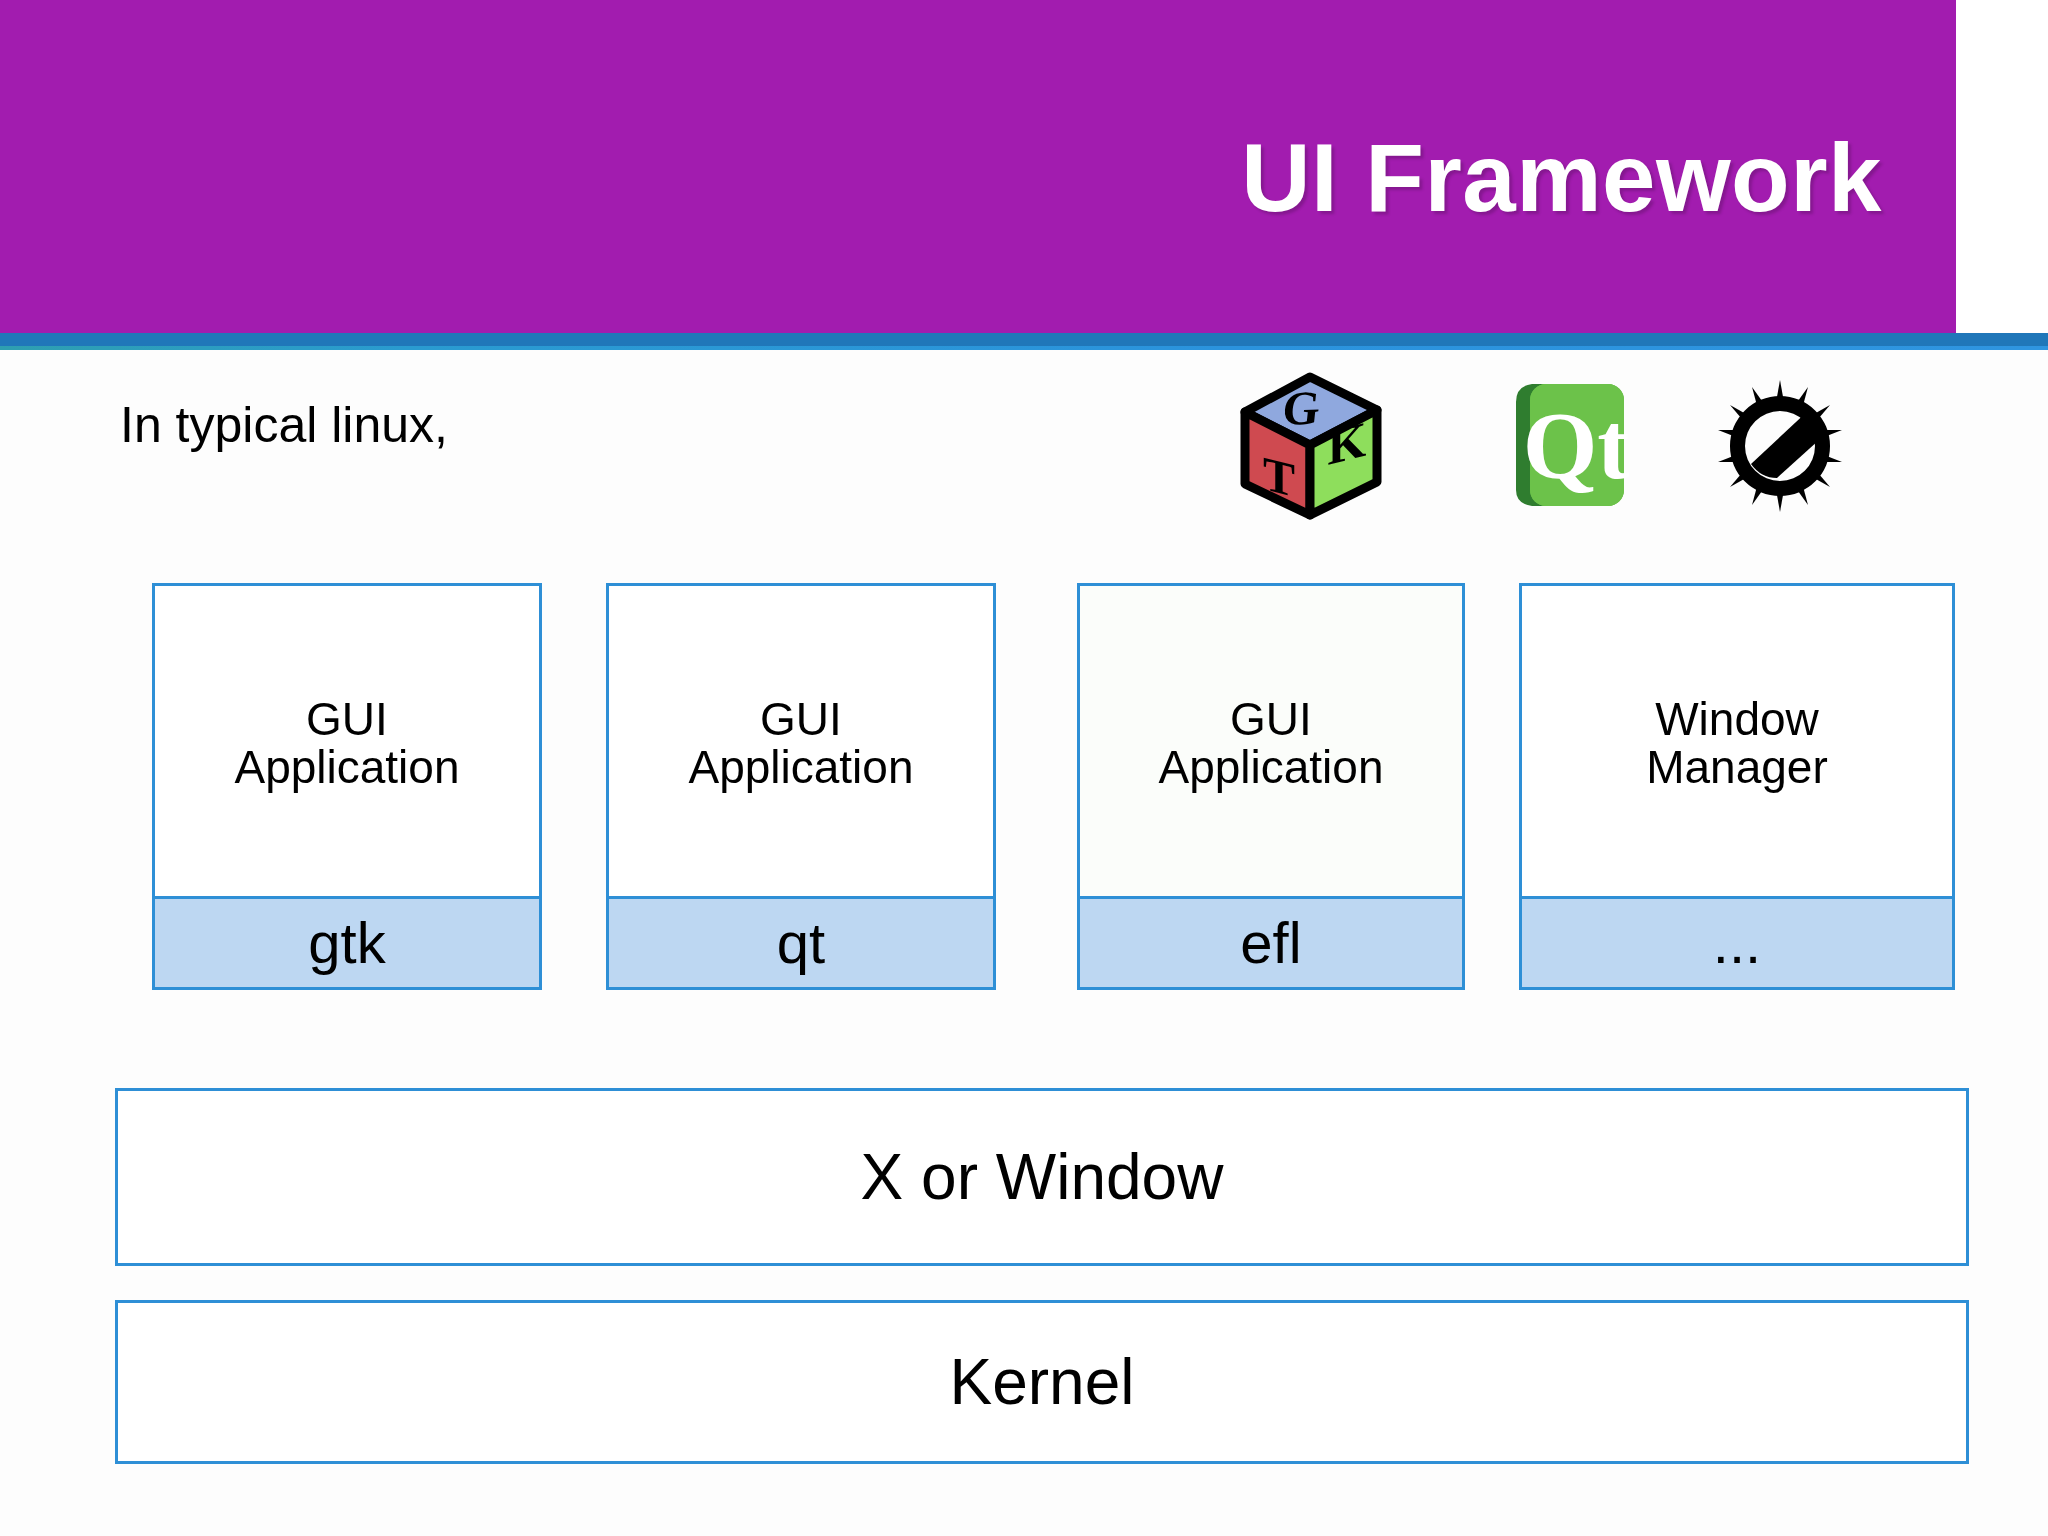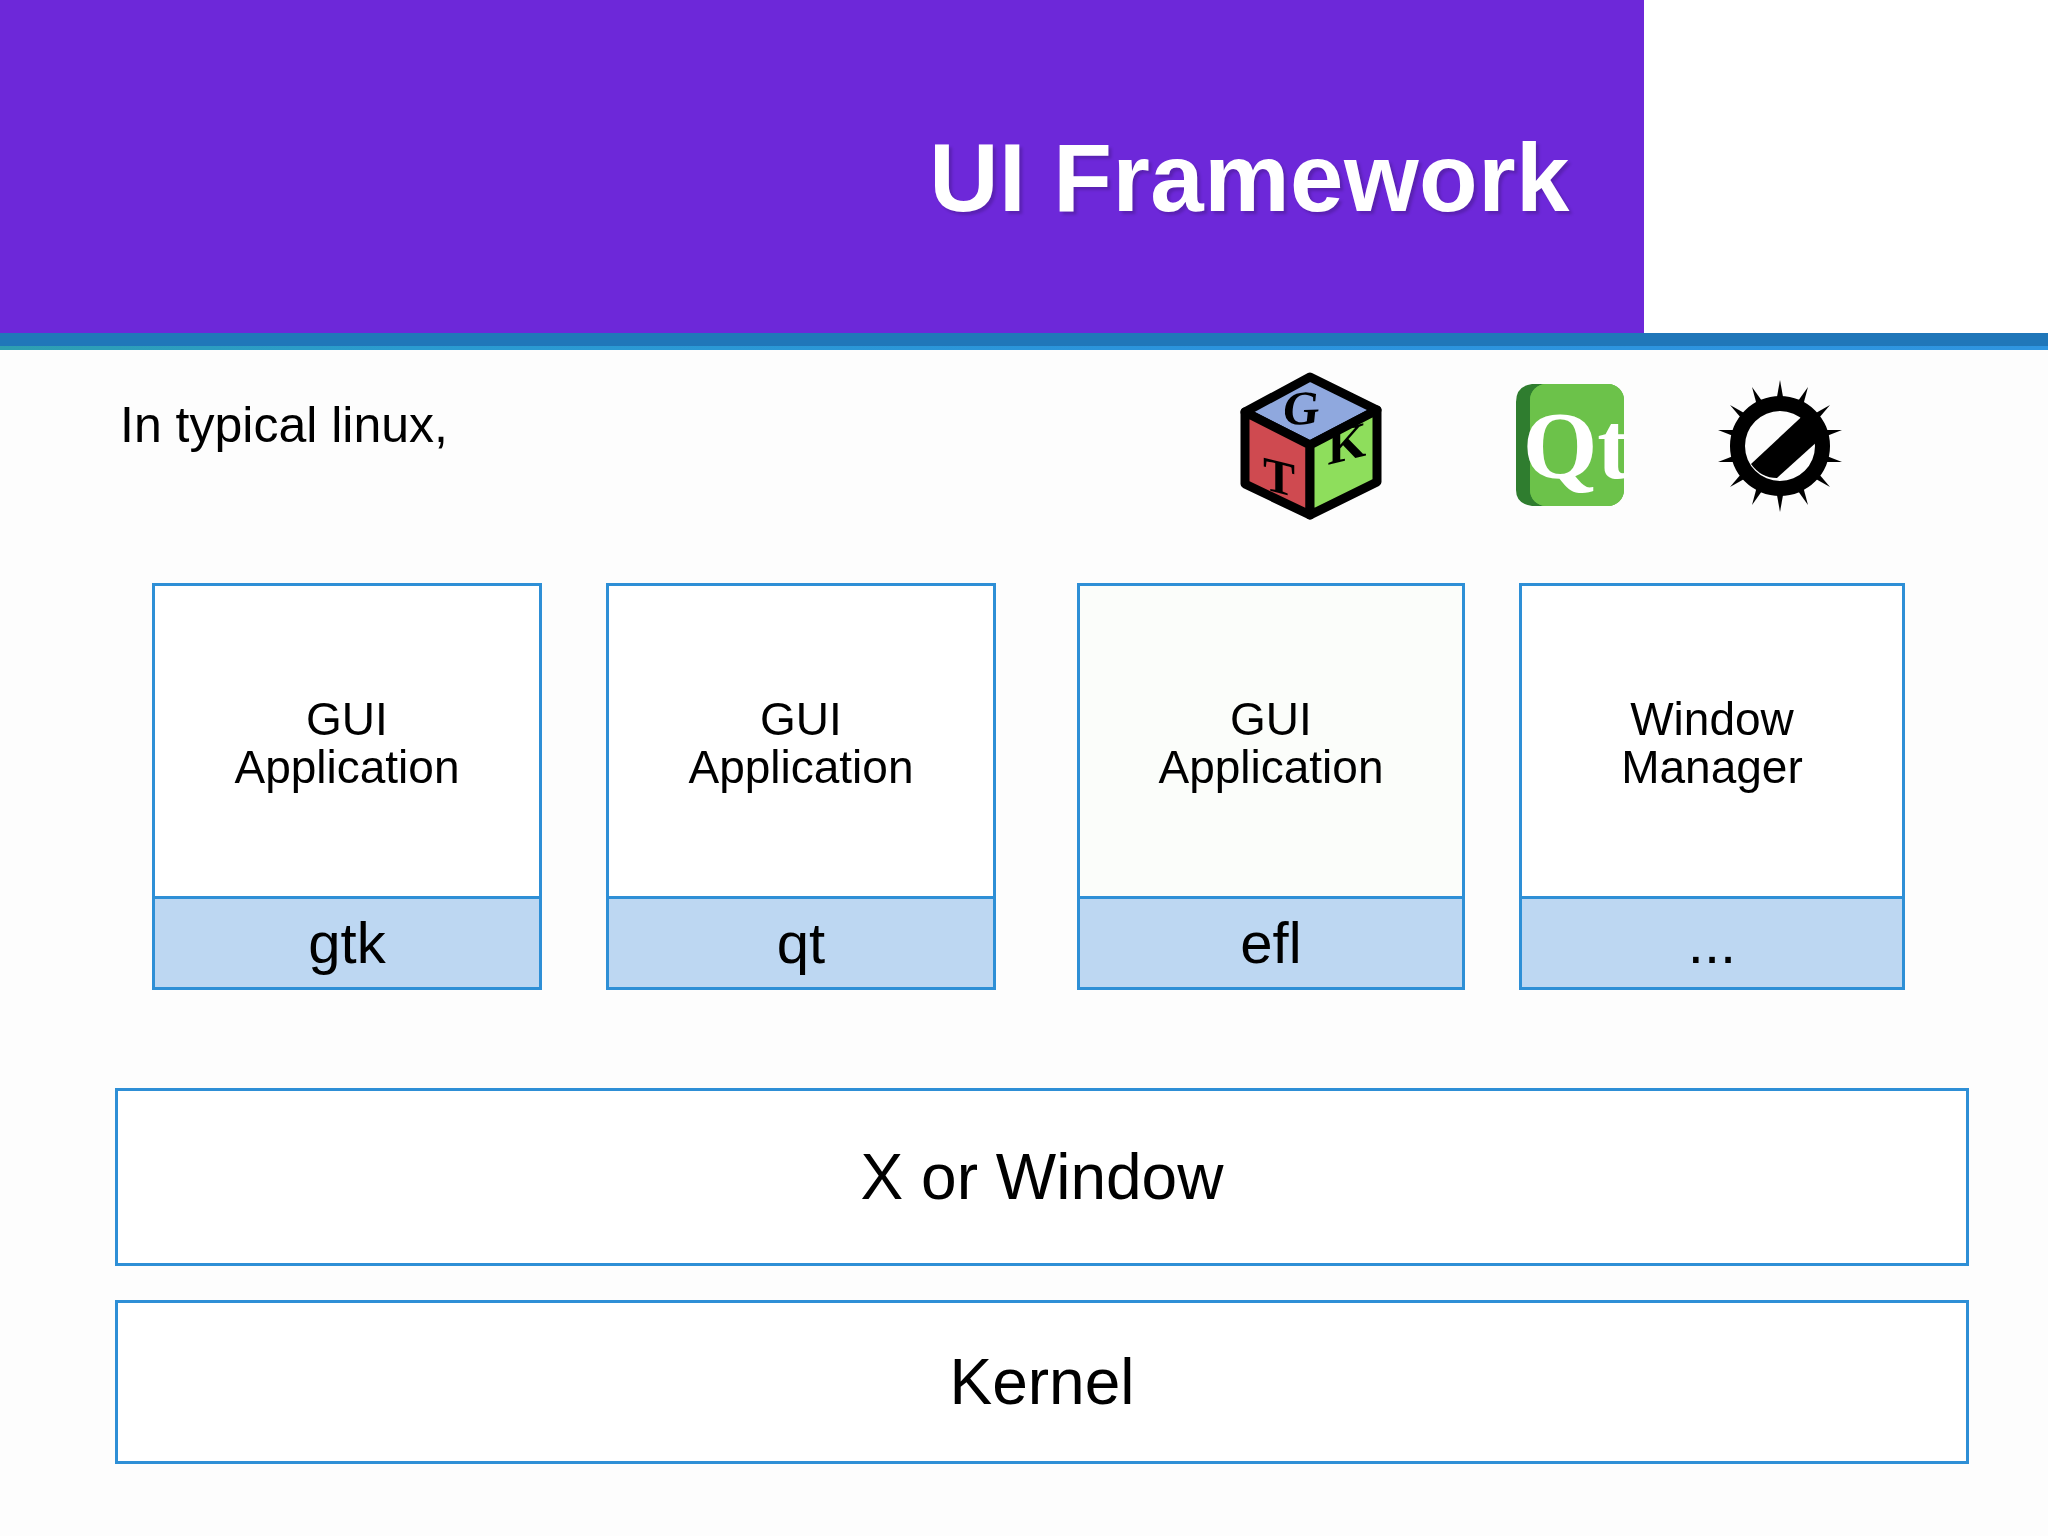--- a/index.html
+++ b/index.html
@@ -12,23 +12,23 @@
     height: 1536px;
     overflow: hidden;
     font-family: "Liberation Sans", sans-serif;
     position: relative;
   }
 
   
   .header {
     position: absolute;
     left: 0; top: 0;
-    width: 1644px;
+    width: 1956px;
     height: 333px;
-    background: #6d28d9;
+    background: #a21caf;
     box-sizing: border-box;
   }
   .header-title {
     position: absolute;
     right: 74px;
     top: 178px;
     transform: translateY(-50%);
     color: #ffffff;
     font-size: 96px;
     font-weight: bold;
@@ -126,21 +126,21 @@
   .lib-label {
     font-size: 58px;
     color: #000000;
     line-height: 1;
   }
 
   
   .col-0 { left: 152px;  width: 390px; }
   .col-1 { left: 606px;  width: 390px; }
   .col-2 { left: 1077px; width: 388px; }
-  .col-3 { left: 1519px; width: 386px; }
+  .col-3 { left: 1519px; width: 436px; }
 
   
   .wide-box {
     position: absolute;
     left: 115px;
     width: 1854px;
     background: #ffffff;
     border: 3px solid #2e8fd6;
     box-sizing: border-box;
     display: flex;

